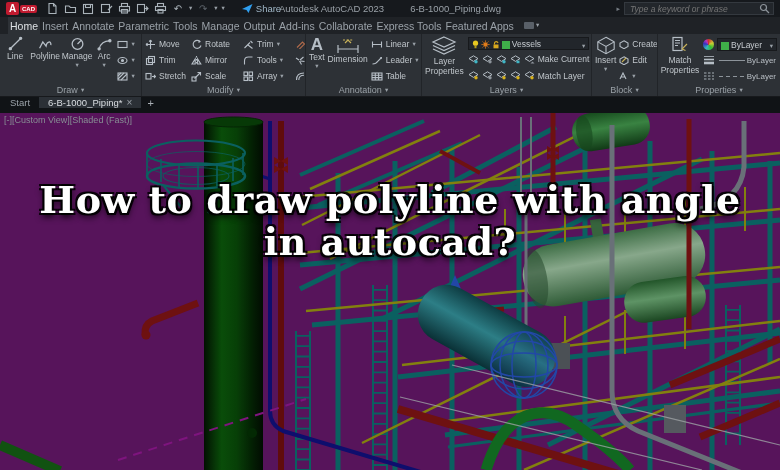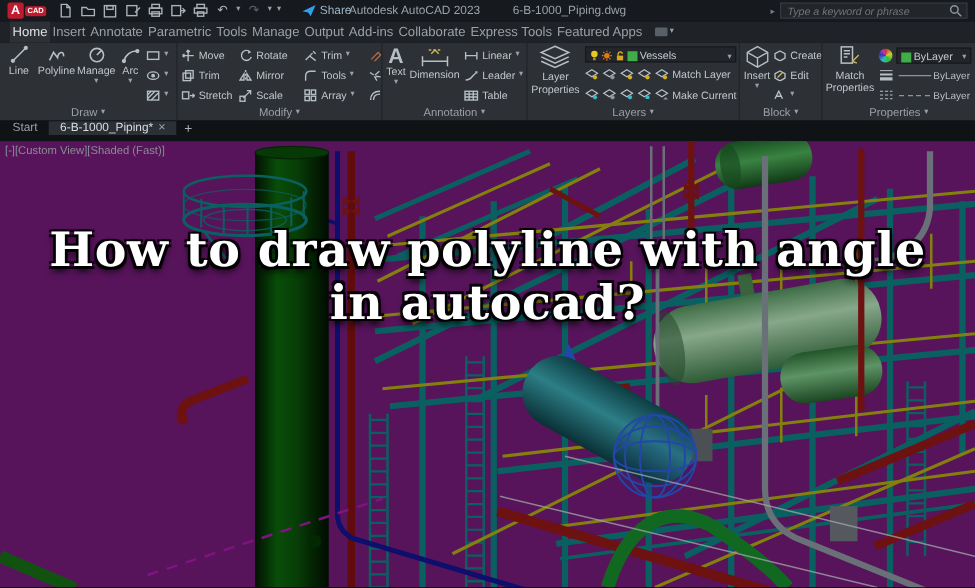--- a/index.html
+++ b/index.html
@@ -412,62 +412,62 @@
                 <rect x="1.5" y="4.5" width="5" height="3.8" fill="#d8a81e" stroke="none"></rect>
                 <path d="M2.5 4.5 V3 A1.8 1.8 0 0 1 6 3" stroke="#d8a81e" fill="none" stroke-width="1.1"></path>
               </svg>
             <span class="swatch"></span>
             <span style="flex:1">Vessels</span>
             <span class="caret">▾</span>
           </div>
           <div class="lrow">
             <svg class="lay-ico" width="11" height="9" viewBox="0 0 11 9">
                 <path d="M5.5 0.8 L10 3.6 5.5 6.4 1 3.6 Z" stroke="var(--icon-gray)" fill="none"></path>
-                <circle cx="8" cy="6.8" r="1.7" fill="#d8b21a" stroke="none"></circle>
+                <circle cx="8" cy="6.8" r="1.7" fill="#3fb6c6" stroke="none"></circle>
               </svg>
             <svg class="lay-ico" width="11" height="9" viewBox="0 0 11 9">
                 <path d="M5.5 0.8 L10 3.6 5.5 6.4 1 3.6 Z" stroke="var(--icon-gray)" fill="none"></path>
                 <circle cx="8" cy="6.8" r="1.7" fill="#8d949b" stroke="none"></circle>
               </svg>
             <svg class="lay-ico" width="11" height="9" viewBox="0 0 11 9">
                 <path d="M5.5 0.8 L10 3.6 5.5 6.4 1 3.6 Z" stroke="var(--icon-gray)" fill="none"></path>
-                <circle cx="8" cy="6.8" r="1.7" fill="#d8b21a" stroke="none"></circle>
-              </svg>
-            <svg class="lay-ico" width="11" height="9" viewBox="0 0 11 9">
-                <path d="M5.5 0.8 L10 3.6 5.5 6.4 1 3.6 Z" stroke="var(--icon-gray)" fill="none"></path>
-                <circle cx="8" cy="6.8" r="1.7" fill="#d8b21a" stroke="none"></circle>
-              </svg>
-            <svg class="lay-ico" width="11" height="9" viewBox="0 0 11 9">
-                <path d="M5.5 0.8 L10 3.6 5.5 6.4 1 3.6 Z" stroke="var(--icon-gray)" fill="none"></path>
-                <circle cx="8" cy="6.8" r="1.7" fill="#d8b21a" stroke="none"></circle>
-              </svg>
-            <span class="mini">Match Layer</span>
+                <circle cx="8" cy="6.8" r="1.7" fill="#3fb6c6" stroke="none"></circle>
+              </svg>
+            <svg class="lay-ico" width="11" height="9" viewBox="0 0 11 9">
+                <path d="M5.5 0.8 L10 3.6 5.5 6.4 1 3.6 Z" stroke="var(--icon-gray)" fill="none"></path>
+                <rect x="6.5" y="5.6" width="3" height="2.6" fill="#3fb6c6" stroke="none"></rect>
+              </svg>
+            <svg class="lay-ico" width="11" height="9" viewBox="0 0 11 9">
+                <path d="M5.5 0.8 L10 3.6 5.5 6.4 1 3.6 Z" stroke="var(--icon-gray)" fill="none"></path>
+                <path d="M6.5 8.5 l2 -2 l2 2 Z" fill="#8d949b" stroke="none"></path>
+              </svg>
+            <span class="mini">Make Current</span>
           </div>
           <div class="lrow">
             <svg class="lay-ico" width="11" height="9" viewBox="0 0 11 9">
                 <path d="M5.5 0.8 L10 3.6 5.5 6.4 1 3.6 Z" stroke="var(--icon-gray)" fill="none"></path>
-                <circle cx="8" cy="6.8" r="1.7" fill="#3fb6c6" stroke="none"></circle>
+                <circle cx="8" cy="6.8" r="1.7" fill="#d8b21a" stroke="none"></circle>
               </svg>
             <svg class="lay-ico" width="11" height="9" viewBox="0 0 11 9">
                 <path d="M5.5 0.8 L10 3.6 5.5 6.4 1 3.6 Z" stroke="var(--icon-gray)" fill="none"></path>
                 <circle cx="8" cy="6.8" r="1.7" fill="#8d949b" stroke="none"></circle>
               </svg>
             <svg class="lay-ico" width="11" height="9" viewBox="0 0 11 9">
                 <path d="M5.5 0.8 L10 3.6 5.5 6.4 1 3.6 Z" stroke="var(--icon-gray)" fill="none"></path>
-                <circle cx="8" cy="6.8" r="1.7" fill="#3fb6c6" stroke="none"></circle>
-              </svg>
-            <svg class="lay-ico" width="11" height="9" viewBox="0 0 11 9">
-                <path d="M5.5 0.8 L10 3.6 5.5 6.4 1 3.6 Z" stroke="var(--icon-gray)" fill="none"></path>
-                <rect x="6.5" y="5.6" width="3" height="2.6" fill="#3fb6c6" stroke="none"></rect>
-              </svg>
-            <svg class="lay-ico" width="11" height="9" viewBox="0 0 11 9">
-                <path d="M5.5 0.8 L10 3.6 5.5 6.4 1 3.6 Z" stroke="var(--icon-gray)" fill="none"></path>
-                <path d="M6.5 8.5 l2 -2 l2 2 Z" fill="#8d949b" stroke="none"></path>
-              </svg>
-            <span class="mini">Make Current</span>
+                <circle cx="8" cy="6.8" r="1.7" fill="#d8b21a" stroke="none"></circle>
+              </svg>
+            <svg class="lay-ico" width="11" height="9" viewBox="0 0 11 9">
+                <path d="M5.5 0.8 L10 3.6 5.5 6.4 1 3.6 Z" stroke="var(--icon-gray)" fill="none"></path>
+                <circle cx="8" cy="6.8" r="1.7" fill="#d8b21a" stroke="none"></circle>
+              </svg>
+            <svg class="lay-ico" width="11" height="9" viewBox="0 0 11 9">
+                <path d="M5.5 0.8 L10 3.6 5.5 6.4 1 3.6 Z" stroke="var(--icon-gray)" fill="none"></path>
+                <circle cx="8" cy="6.8" r="1.7" fill="#d8b21a" stroke="none"></circle>
+              </svg>
+            <span class="mini">Match Layer</span>
           </div>
         </div>
       </div>
       <div class="plabel">
           <span>Layers</span>
           <span class="caret">▾</span>
         </div>
     </div>
 
     <div class="panel" style="width:66px">

